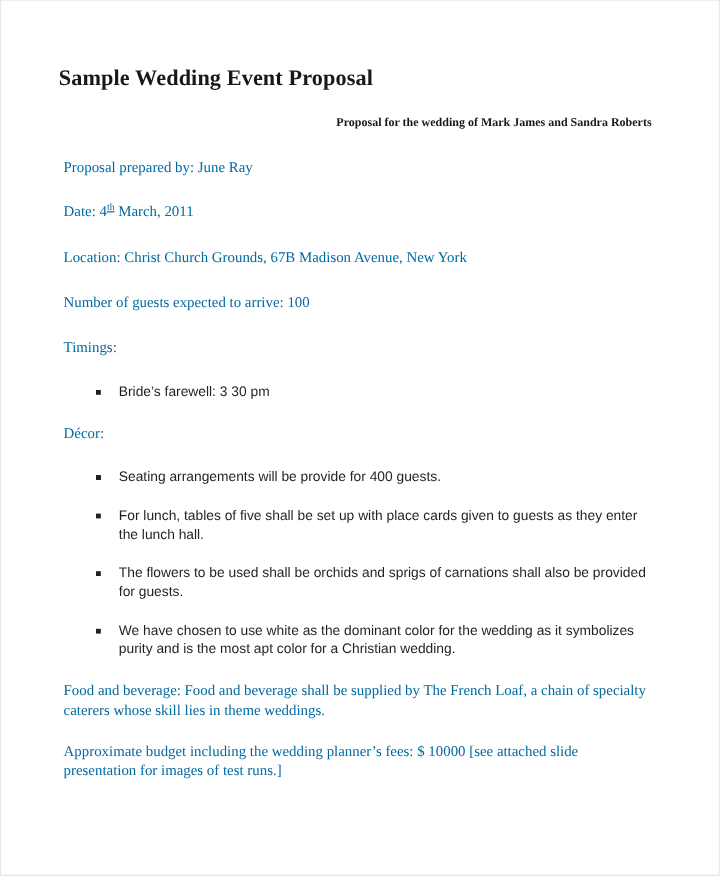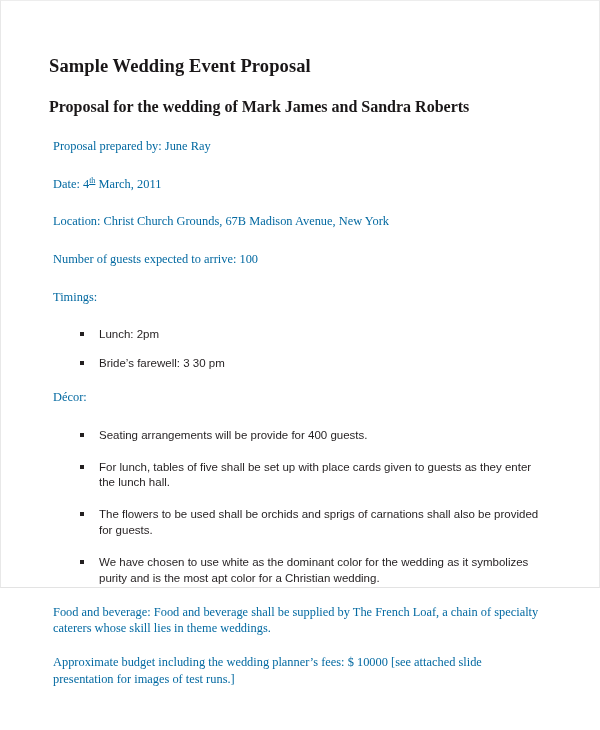--- a/index.html
+++ b/index.html
@@ -12,21 +12,21 @@
     height: 730px;
     overflow: hidden;
     font-family: "Liberation Serif", "DejaVu Serif", serif;
     color: #231f20;
   }
 
   .page {
     position: relative;
     box-sizing: border-box;
     width: 600px;
-    height: 588px;
+    height: 730px;
     background: #ffffff;
     border-left: 1px solid #e8e8e8;
     border-right: 1px solid #e9e9e9;
     border-top: 1px solid #ededed;
     border-bottom: 1px solid #e3e3e3;
     padding: 0;
   }
 
   .sheet {
     position: absolute;
@@ -50,24 +50,25 @@
     font-size: 18.5px;
     line-height: 1.2;
     letter-spacing: 0.1px;
     margin: 0 0 20px 0;
     color: #1a1718;
   }
 
   .doc-subtitle {
     font-family: "Liberation Serif", "DejaVu Serif", serif;
     font-weight: bold;
-    font-size: 16px;
+    font-size: 10px;
     line-height: 1.25;
     margin: 0 0 22px 0;
     color: #1a1718;
+    text-align: right;
   }
 
   p.para {
     font-family: "Liberation Serif", "DejaVu Serif", serif;
     font-size: 12.4px;
     line-height: 1.26;
     margin: 0 0 22px 4px;
     color: #0369a1;
   }
 
@@ -147,21 +148,20 @@
 
       <p class="para"><span>Date: 4</span><span class="sup">th</span><span> March, 2011</span></p>
 
       <p class="para">Location: Christ Church Grounds, 67B Madison Avenue, New York</p>
 
       <p class="para">Number of guests expected to arrive: 100</p>
 
       <p class="para heading-line">Timings:</p>
 
       <ul class="blist timings">
-        <li><span class="marker"></span><span>Lunch: 2pm</span></li>
         <li><span class="marker"></span><span>Bride’s farewell: 3 30 pm</span></li>
       </ul>
 
       <p class="para heading-line">Décor:</p>
 
       <ul class="blist decor">
         <li><span class="marker"></span></li>
         <li><span class="marker"></span><span>Seating arrangements will be provide for 400 guests.</span></li>
         <li><span class="marker"></span><span>For lunch, tables of five shall be set up with place cards given to guests as they enter the lunch hall.</span></li>
         <li><span class="marker"></span><span>The flowers to be used shall be orchids and sprigs of carnations shall also be provided for guests.</span></li>

